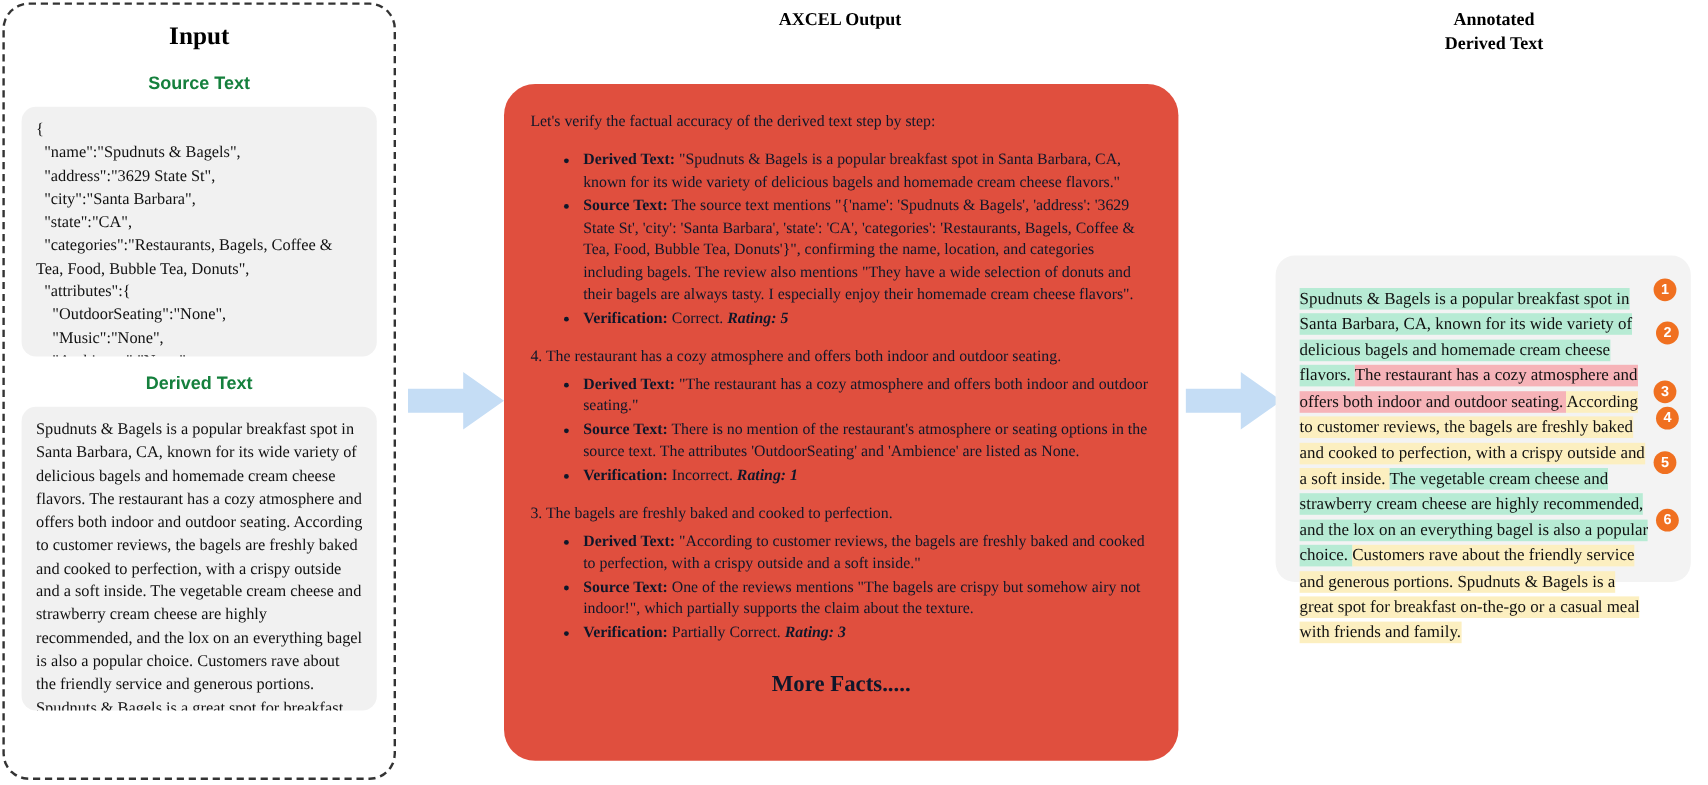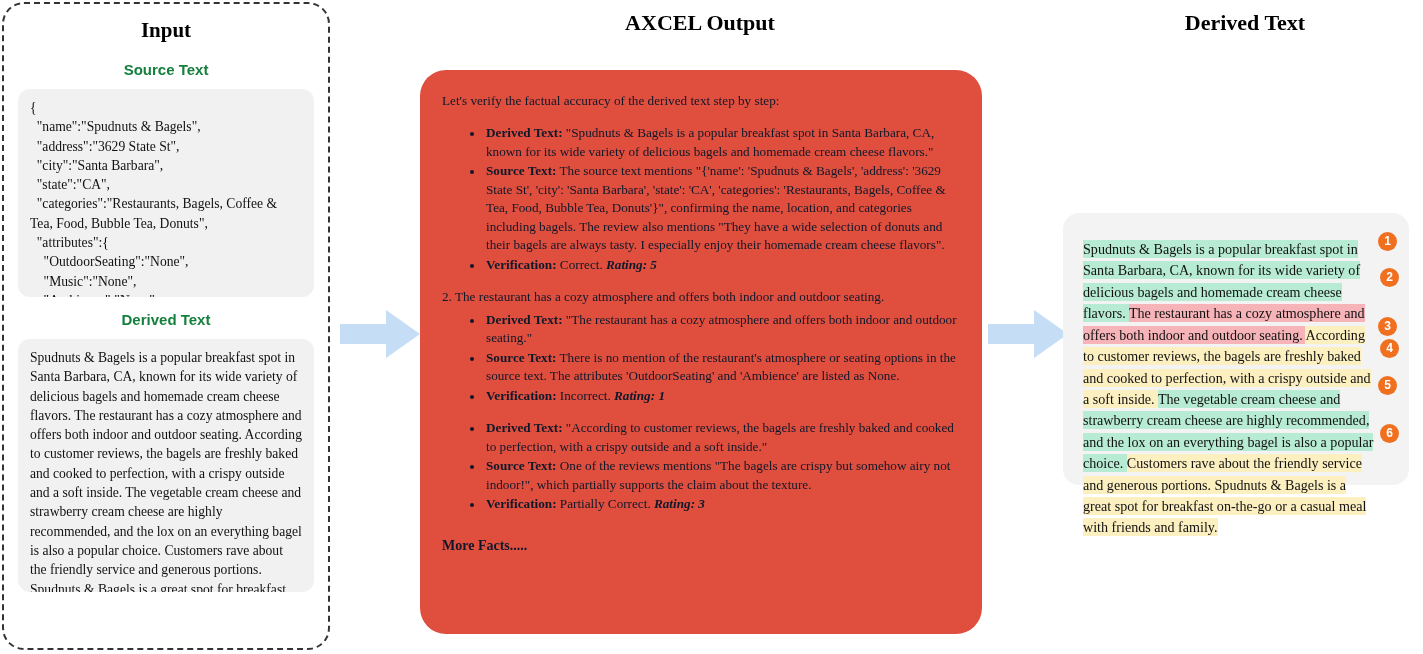--- a/index.html
+++ b/index.html
@@ -14,21 +14,21 @@
     position: relative;
     width: 1423px; height: 654px;
   }
 
   
   .col-title {
     position: absolute;
     text-align: center;
     font-family: "Liberation Serif", serif;
     font-weight: bold;
-    font-size: 22px;
+    font-size: 15px;
     color: #000000;
     line-height: 1.32;
   }
   .sub-title {
     text-align: center;
     font-family: "Liberation Sans", sans-serif;
     font-weight: bold;
     font-size: 15px;
     color: #15803d;
   }
@@ -85,23 +85,23 @@
   #axcel-panel ul {
     margin: 0 0 14px 0;
     padding-left: 42px;
     list-style: disc;
   }
   #axcel-panel li { margin: 0 0 1px 0; padding-left: 2px; }
   #axcel-panel li::marker { font-size: 12px; }
   .lbl { font-weight: bold; }
   .rating { font-weight: bold; font-style: italic; }
   .more-facts {
-    text-align: left;
-    font-weight: bold;
-    font-size: 14px;
+    text-align: center;
+    font-weight: bold;
+    font-size: 19px;
     margin-top: 22px;
   }
 
   
   #annot-panel {
     position: absolute;
     left: 1063px; top: 213px;
     width: 346px; height: 272px;
     background: #f3f3f3;
     border-radius: 16px;
@@ -130,20 +130,21 @@
 </style>
 </head>
 <body>
 
 <div id="root">
 
   <div class="col-title" style="left:570px; top:8px; width:260px;">
     <span>AXCEL Output</span>
   </div>
   <div class="col-title" style="left:1100px; top:8px; width:290px;">
+    <div>Annotated</div>
     <div>Derived Text</div>
   </div>
 
   <div id="input-panel">
     <div class="input-inner">
       <div class="hdr-input">Input</div>
       <div class="sub-title hdr-source">Source Text</div>
       <div class="gray-box" id="source-box">{
   "name":"Spudnuts &amp; Bagels",
   "address":"3629 State St",
@@ -167,27 +168,28 @@
 
   <div id="axcel-panel">
     <p class="intro">Let's verify the factual accuracy of the derived text step by step:</p>
 
     <ul>
       <li><span class="lbl">Derived Text:</span> <span>"Spudnuts &amp; Bagels is a popular breakfast spot in Santa Barbara, CA, known for its wide variety of delicious bagels and homemade cream cheese flavors."</span></li>
       <li><span class="lbl">Source Text:</span> <span>The source text mentions "{'name': 'Spudnuts &amp; Bagels', 'address': '3629 State St', 'city': 'Santa Barbara', 'state': 'CA', 'categories': 'Restaurants, Bagels, Coffee &amp; Tea, Food, Bubble Tea, Donuts'}", confirming the name, location, and categories including bagels. The review also mentions "They have a wide selection of donuts and their bagels are always tasty. I especially enjoy their homemade cream cheese flavors".</span></li>
       <li><span class="lbl">Verification:</span> <span>Correct.</span> <span class="rating">Rating: 5</span></li>
     </ul>
 
-    <p class="claim">2. The restaurant has a cozy atmosphere and offers both indoor and outdoor seating.</p>
+    <p class="claim">4. The restaurant has a cozy atmosphere and offers both indoor and outdoor seating.</p>
     <ul>
       <li><span class="lbl">Derived Text:</span> <span>"The restaurant has a cozy atmosphere and offers both indoor and outdoor seating."</span></li>
       <li><span class="lbl">Source Text:</span> <span>There is no mention of the restaurant's atmosphere or seating options in the source text. The attributes 'OutdoorSeating' and 'Ambience' are listed as None.</span></li>
       <li><span class="lbl">Verification:</span> <span>Incorrect.</span> <span class="rating">Rating: 1</span></li>
     </ul>
 
+    <p class="claim">3. The bagels are freshly baked and cooked to perfection.</p>
     <ul>
       <li><span class="lbl">Derived Text:</span> <span>"According to customer reviews, the bagels are freshly baked and cooked to perfection, with a crispy outside and a soft inside."</span></li>
       <li><span class="lbl">Source Text:</span> <span>One of the reviews mentions "The bagels are crispy but somehow airy not indoor!", which partially supports the claim about the texture.</span></li>
       <li><span class="lbl">Verification:</span> <span>Partially Correct.</span> <span class="rating">Rating: 3</span></li>
     </ul>
 
     <div class="more-facts">More Facts.....</div>
   </div>
 
   <svg class="arrow" style="left:988px; top:306px;" width="80" height="56" viewBox="0 0 80 56">

